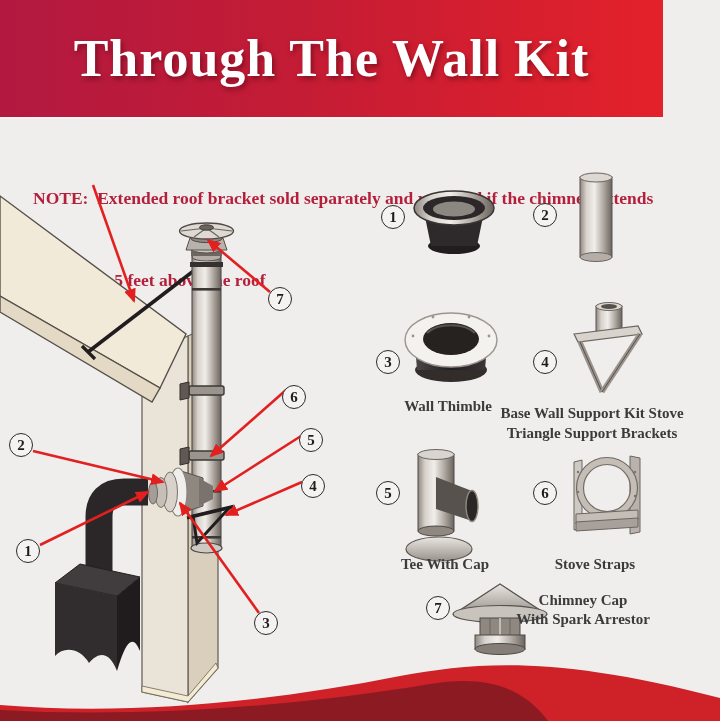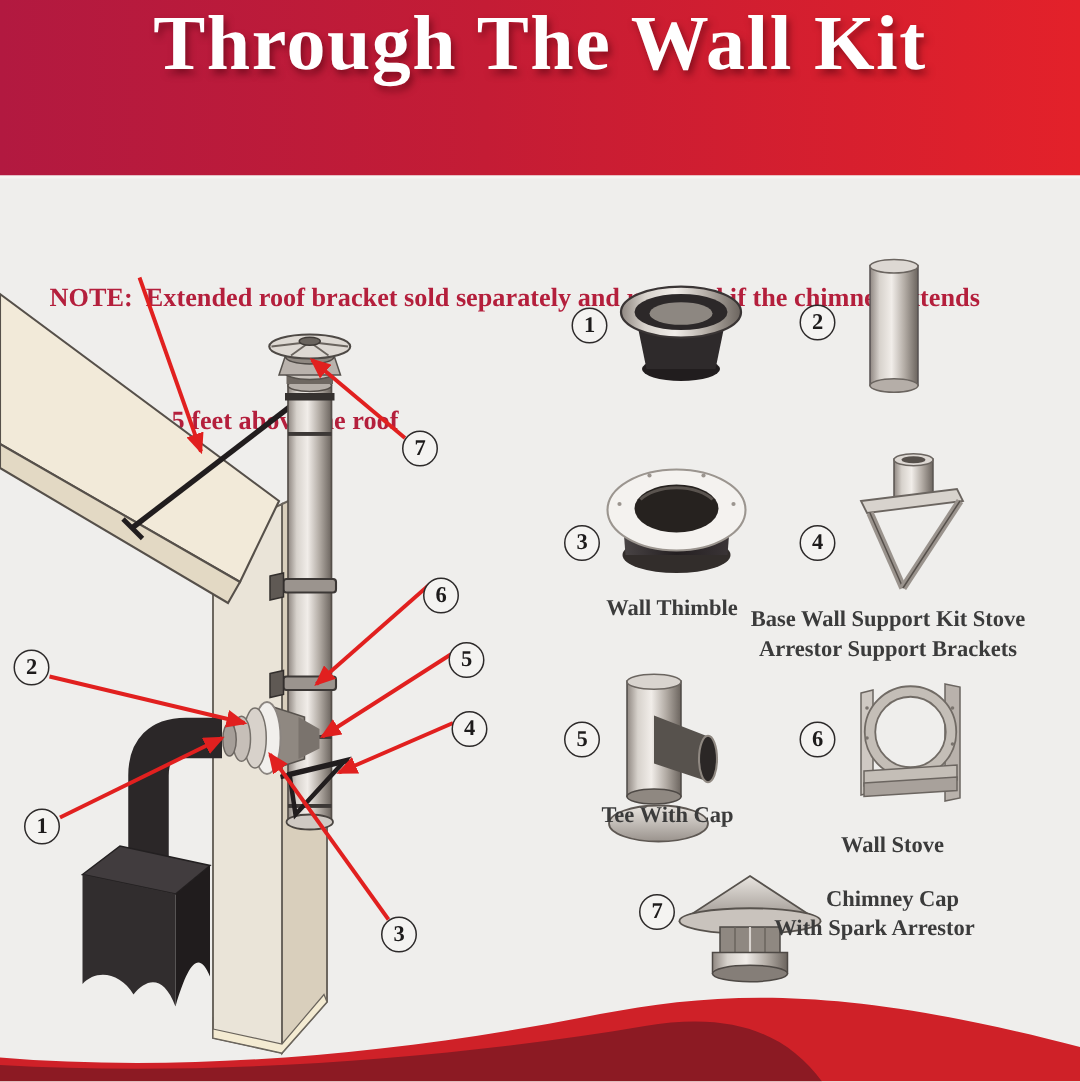--- a/index.html
+++ b/index.html
@@ -1,20 +1,20 @@
 <!DOCTYPE html>
 <html><head>
 <meta charset="utf-8">
 <style>
   html,body{margin:0;padding:0;}
   body{width:720px;height:721px;overflow:hidden;background:#efeeec;font-family:"Liberation Serif",serif;}
   .page{position:relative;width:720px;height:721px;background:#efeeec;}
-  .banner{position:absolute;left:0;top:0;width:720px;height:117px;
+  .banner{position:absolute;left:0;top:0;width:663px;height:117px;
     background:linear-gradient(90deg,#b21940 0%,#c41c35 45%,#e3212a 100%);
-    border-bottom:2px solid #f6f4f2;display:flex;align-items:flex-start;justify-content:center;}
+    border-bottom:2px solid #f6f4f2;display:flex;align-items:center;justify-content:center;}
   .banner h1{margin:0;font:700 52px "Liberation Serif",serif;color:#ffffff;letter-spacing:1px;
     text-shadow:2px 3px 5px rgba(70,0,12,.5);}
   .note{position:absolute;left:33px;top:131px;width:664px;
     font:700 17.5px "Liberation Serif",serif;color:#b41f3c;line-height:1.55;white-space:pre-wrap;}
   .callout,.badge{position:absolute;width:24px;height:24px;border:1.6px solid #2d2a2a;border-radius:50%;
     background:#f4f3f1;display:flex;align-items:center;justify-content:center;
     font:600 15px "Liberation Serif",serif;color:#1e1c1c;box-sizing:border-box;z-index:6;}
   .part-label{position:absolute;font:700 15px "Liberation Serif",serif;color:#3b3b3b;text-align:center;z-index:4;}
   .part-img{position:absolute;z-index:3;}
   svg{display:block;}
@@ -198,56 +198,56 @@
     <rect x="28" y="6" width="26" height="26" fill="url(#gMetalV)" stroke="#5a5450" stroke-width="1"></rect>
     <ellipse cx="41" cy="6.5" rx="13" ry="4" fill="#ddd8d3" stroke="#6b6560" stroke-width="1"></ellipse>
     <ellipse cx="41" cy="6.5" rx="8" ry="2.4" fill="#56504b"></ellipse>
     <polygon points="6,34 70,26 74,34 10,42" fill="#d8d3cd" stroke="#6b6560" stroke-width="1.2"></polygon>
     <line x1="12" y1="42" x2="34" y2="92" stroke="#9a938d" stroke-width="5"></line>
     <line x1="12" y1="42" x2="34" y2="92" stroke="#56504b" stroke-width="1"></line>
     <line x1="34" y1="92" x2="72" y2="34" stroke="#9a938d" stroke-width="5"></line>
     <line x1="34" y1="92" x2="72" y2="34" stroke="#56504b" stroke-width="1"></line>
   </svg>
   <div class="part-label" style="left:492px;top:405px;width:200px">Base Wall Support Kit Stove</div>
-  <div class="part-label" style="left:492px;top:425px;width:200px">Arrestor Support Brackets</div>
+  <div class="part-label" style="left:492px;top:425px;width:200px">Triangle Support Brackets</div>
 
   <div class="badge" style="left:376px;top:481px">5</div>
   <svg class="part-img" style="left:402px;top:447px" width="80" height="118">
     <rect x="16" y="7" width="36" height="77" fill="url(#gMetalV)" stroke="#4e4945" stroke-width="1"></rect>
     <ellipse cx="34" cy="7.5" rx="18" ry="5" fill="#d9d4cf" stroke="#6b6560" stroke-width="1"></ellipse>
     <polygon points="34,30 70,44 70,74 34,62" fill="#57524d"></polygon>
     <ellipse cx="70" cy="59" rx="6" ry="15.5" fill="#2b2726" stroke="#8f8881" stroke-width="1.4"></ellipse>
     <ellipse cx="34" cy="84" rx="18" ry="5" fill="#8f8881" stroke="#4e4945" stroke-width="1"></ellipse>
     <ellipse cx="37" cy="102" rx="33" ry="12" fill="url(#gCone)" stroke="#5e5853" stroke-width="1.2"></ellipse>
   </svg>
-  <div class="part-label" style="left:365px;top:536px;width:160px">Tee With Cap</div>
+  <div class="part-label" style="left:365px;top:556px;width:160px">Tee With Cap</div>
 
   <div class="badge" style="left:533px;top:481px">6</div>
   <svg class="part-img" style="left:568px;top:452px" width="78" height="88">
     <polygon points="6,10 14,8 14,76 6,78" fill="#cfc9c3" stroke="#6b6560" stroke-width="1"></polygon>
     <polygon points="62,4 72,6 72,80 62,82" fill="#b9b2ac" stroke="#6b6560" stroke-width="1"></polygon>
     <circle cx="39" cy="36" r="27" fill="none" stroke="#c4beb7" stroke-width="7"></circle>
     <circle cx="39" cy="36" r="30.5" fill="none" stroke="#716b65" stroke-width="1.2"></circle>
     <circle cx="39" cy="36" r="23.5" fill="none" stroke="#716b65" stroke-width="1.2"></circle>
     <polygon points="8,62 70,58 70,68 8,72" fill="#c4beb7" stroke="#6b6560" stroke-width="1"></polygon>
     <polygon points="8,70 70,66 70,75 8,79" fill="#a8a19b" stroke="#6b6560" stroke-width="1"></polygon>
     <circle cx="10" cy="20" r="1.2" fill="#7a746e"></circle>
       <circle cx="10" cy="40" r="1.2" fill="#7a746e"></circle>
     <circle cx="67" cy="20" r="1.2" fill="#7a746e"></circle>
       <circle cx="67" cy="44" r="1.2" fill="#7a746e"></circle>
   </svg>
-  <div class="part-label" style="left:515px;top:556px;width:160px">Wall Stove</div>
+  <div class="part-label" style="left:515px;top:556px;width:160px">Stove Straps</div>
 
   <div class="badge" style="left:426px;top:596px">7</div>
   <svg class="part-img" style="left:452px;top:578px" width="96" height="78">
     <polygon points="48,6 94,36 2,36" fill="url(#gCone)" stroke="#57524d" stroke-width="1.2"></polygon>
     <ellipse cx="48" cy="36" rx="47" ry="8.5" fill="#c9c3bd" stroke="#57524d" stroke-width="1.2"></ellipse>
     <rect x="28" y="40" width="40" height="18" fill="#8f8881" stroke="#4e4945" stroke-width="1"></rect>
     <line x1="38" y1="40" x2="38" y2="58" stroke="#6a645e" stroke-width="1"></line>
     <line x1="48" y1="40" x2="48" y2="58" stroke="#d9d4cf" stroke-width="1.4"></line>
     <line x1="58" y1="40" x2="58" y2="58" stroke="#6a645e" stroke-width="1"></line>
     <rect x="23" y="57" width="50" height="14" fill="url(#gMetalV)" stroke="#4e4945" stroke-width="1"></rect>
     <ellipse cx="48" cy="71" rx="25" ry="5.5" fill="#857e78" stroke="#4e4945" stroke-width="1"></ellipse>
   </svg>
-  <div class="part-label" style="left:510px;top:592px;width:170px">Chimney Cap</div>
+  <div class="part-label" style="left:498px;top:592px;width:170px">Chimney Cap</div>
   <div class="part-label" style="left:498px;top:611px;width:170px">With Spark Arrestor</div>
 
 </div>
 
 </body></html>

